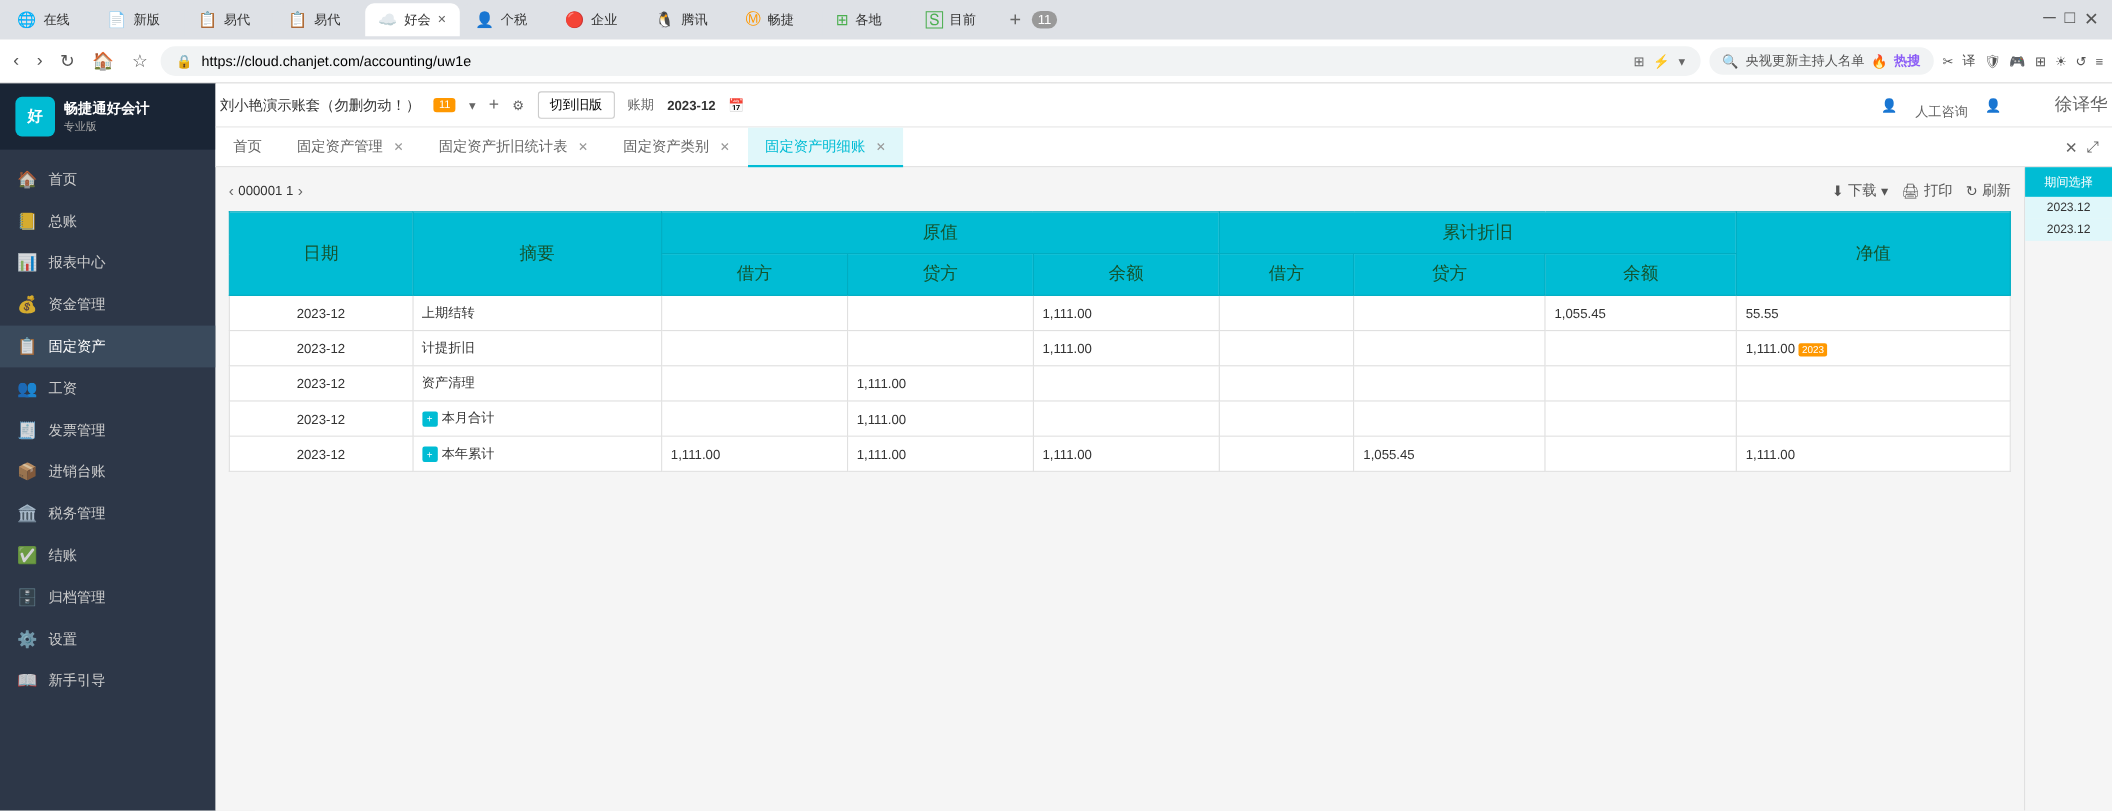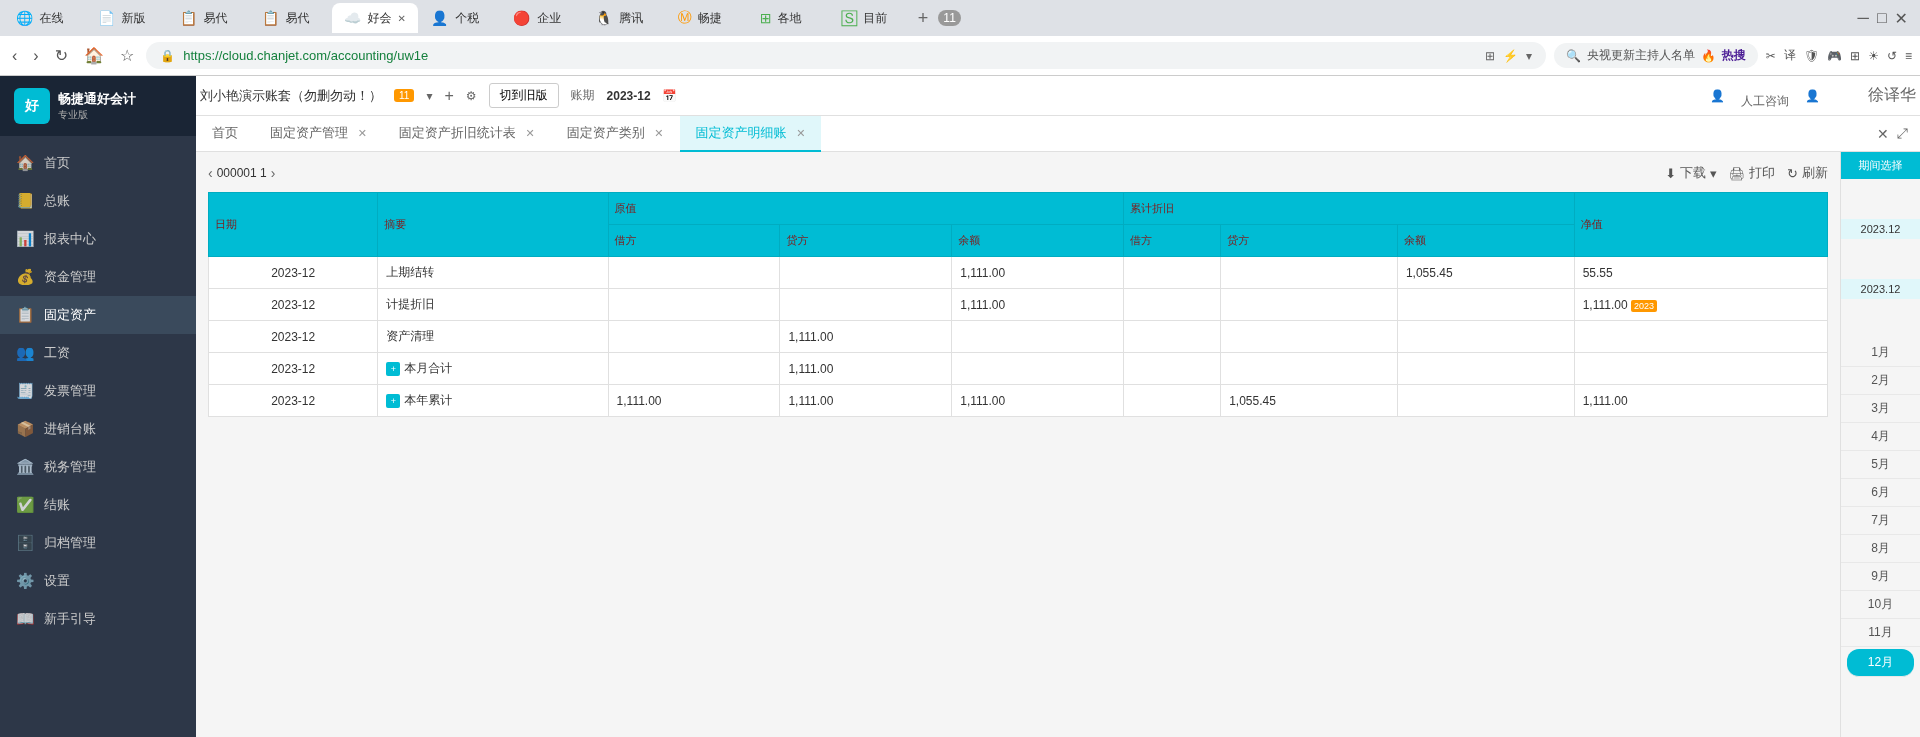--- a/index.html
+++ b/index.html
@@ -9,24 +9,24 @@
     .tab-bar { display: flex; align-items: center; height: 36px; background: #dee1e6; padding: 0 4px; gap: 2px; }
     .browser-tab { display: flex; align-items: center; height: 30px; padding: 0 12px; border-radius: 8px 8px 0 0; font-size: 12px; background: #dee1e6; color: #333; cursor: pointer; gap: 6px; min-width: 80px; max-width: 160px; }
     .browser-tab.active { background: #fff; }
     .browser-tab .tab-close { margin-left: auto; color: #666; font-size: 10px; }
     .tab-add { background: none; border: none; font-size: 18px; color: #666; cursor: pointer; padding: 0 6px; }
 
     
     .address-bar { display: flex; align-items: center; height: 40px; background: #fff; border-bottom: 1px solid #ccc; padding: 0 8px; gap: 8px; }
     .nav-btn { background: none; border: none; font-size: 16px; color: #555; cursor: pointer; padding: 4px; }
     .url-bar { flex: 1; display: flex; align-items: center; background: #f1f3f4; border-radius: 20px; padding: 6px 14px; gap: 8px; }
-    .url-text { font-size: 13px; color: #15803d; flex: 1; }
+    .url-text { font-size: 13px; color: #000000; flex: 1; }
     .lock-icon { color: #34a853; font-size: 12px; }
     .search-bar { display: flex; align-items: center; background: #f1f3f4; border-radius: 20px; padding: 4px 12px; gap: 6px; font-size: 12px; color: #555; }
-    .hot-search { color: #4c1d95; font-weight: bold; font-size: 12px; }
+    .hot-search { color: #8b5cf6; font-weight: bold; font-size: 12px; }
     .browser-actions { display: flex; align-items: center; gap: 8px; color: #555; }
 
     
     .app-container { display: flex; width: 1920px; height: 661px; }
 
     
     .sidebar { width: 196px; background: #2d3748; color: #fff; display: flex; flex-direction: column; flex-shrink: 0; }
     .sidebar-logo { display: flex; align-items: center; gap: 8px; padding: 12px 14px; background: #1a2535; }
     .logo-icon { width: 36px; height: 36px; background: #00bcd4; border-radius: 6px; display: flex; align-items: center; justify-content: center; color: #fff; font-size: 14px; font-weight: bold; }
     .logo-text { font-size: 13px; color: #ffffff; font-weight: bold; }
@@ -53,29 +53,29 @@
 
     
     .content-area { flex: 1; display: flex; }
     .ledger-main { flex: 1; padding: 12px; overflow: auto; }
     .page-nav-btn { background: none; border: none; color: #666; font-size: 14px; cursor: pointer; }
     .toolbar-right { margin-left: auto; display: flex; align-items: center; gap: 12px; color: #555; font-size: 13px; }
     .toolbar-btn { display: flex; align-items: center; gap: 4px; cursor: pointer; color: #555; }
 
     
     .ledger-table { width: 100%; border-collapse: collapse; }
-    .ledger-table th { background: #00bcd4; color: #7f1d1d; padding: 8px 6px; text-align: left; font-size: 11px; font-weight: normal; border: 1px solid #00acc1; }
+    .ledger-table th { background: #00bcd4; color: #14532d; padding: 8px 6px; text-align: center; font-size: 16px; font-weight: normal; border: 1px solid #00acc1; }
     .ledger-table td { padding: 7px 8px; text-align: center; font-size: 12px; border: 1px solid #e0e0e0; background: #fff; color: #333; }
     .ledger-table td.text-left { text-align: left; }
     .ledger-table td.text-right { text-align: left; }
     .row-label { display: inline-flex; align-items: center; gap: 4px; }
     .row-label-icon { width: 14px; height: 14px; background: #00bcd4; color: #fff; font-size: 9px; display: inline-flex; align-items: center; justify-content: center; border-radius: 2px; }
 
     
-    .period-panel { width: 80px; background: #f5f5f5; border-left: 1px solid #e0e0e0; display: flex; flex-direction: column; gap: 40px; }
+    .period-panel { width: 80px; background: #f5f5f5; border-left: 1px solid #e0e0e0; display: flex; flex-direction: column; }
     .period-header { background: #00bcd4; color: #fff; text-align: center; padding: 6px 4px; font-size: 11px; }
     .period-year { text-align: center; padding: 4px; font-size: 11px; color: #333; background: #e0f7fa; }
     .period-month { text-align: center; padding: 5px 4px; font-size: 12px; color: #555; cursor: pointer; border-bottom: 1px solid #e8e8e8; }
     .period-month.active { background: #00bcd4; color: #fff; border-radius: 12px; margin: 2px 6px; }
   </style>
 </head>
 <body>
 
 <div class="tab-bar">
 
@@ -382,30 +382,16 @@
         </table>
 
       </div>
 
       <div class="period-panel">
         <div class="period-header">
           <div>期间选择</div>
         </div>
         <div class="period-year">2023.12</div>
         <div class="period-year">2023.12</div>
-        <div id="month-list">
-            <div class="period-month">1月</div>
-            <div class="period-month">2月</div>
-            <div class="period-month">3月</div>
-            <div class="period-month">4月</div>
-            <div class="period-month">5月</div>
-            <div class="period-month">6月</div>
-            <div class="period-month">7月</div>
-            <div class="period-month">8月</div>
-            <div class="period-month">9月</div>
-            <div class="period-month">10月</div>
-            <div class="period-month">11月</div>
-            <div class="period-month active">12月</div>
-          </div>
       </div>
     </div>
   </div>
 </div>
 
 </body></html>

